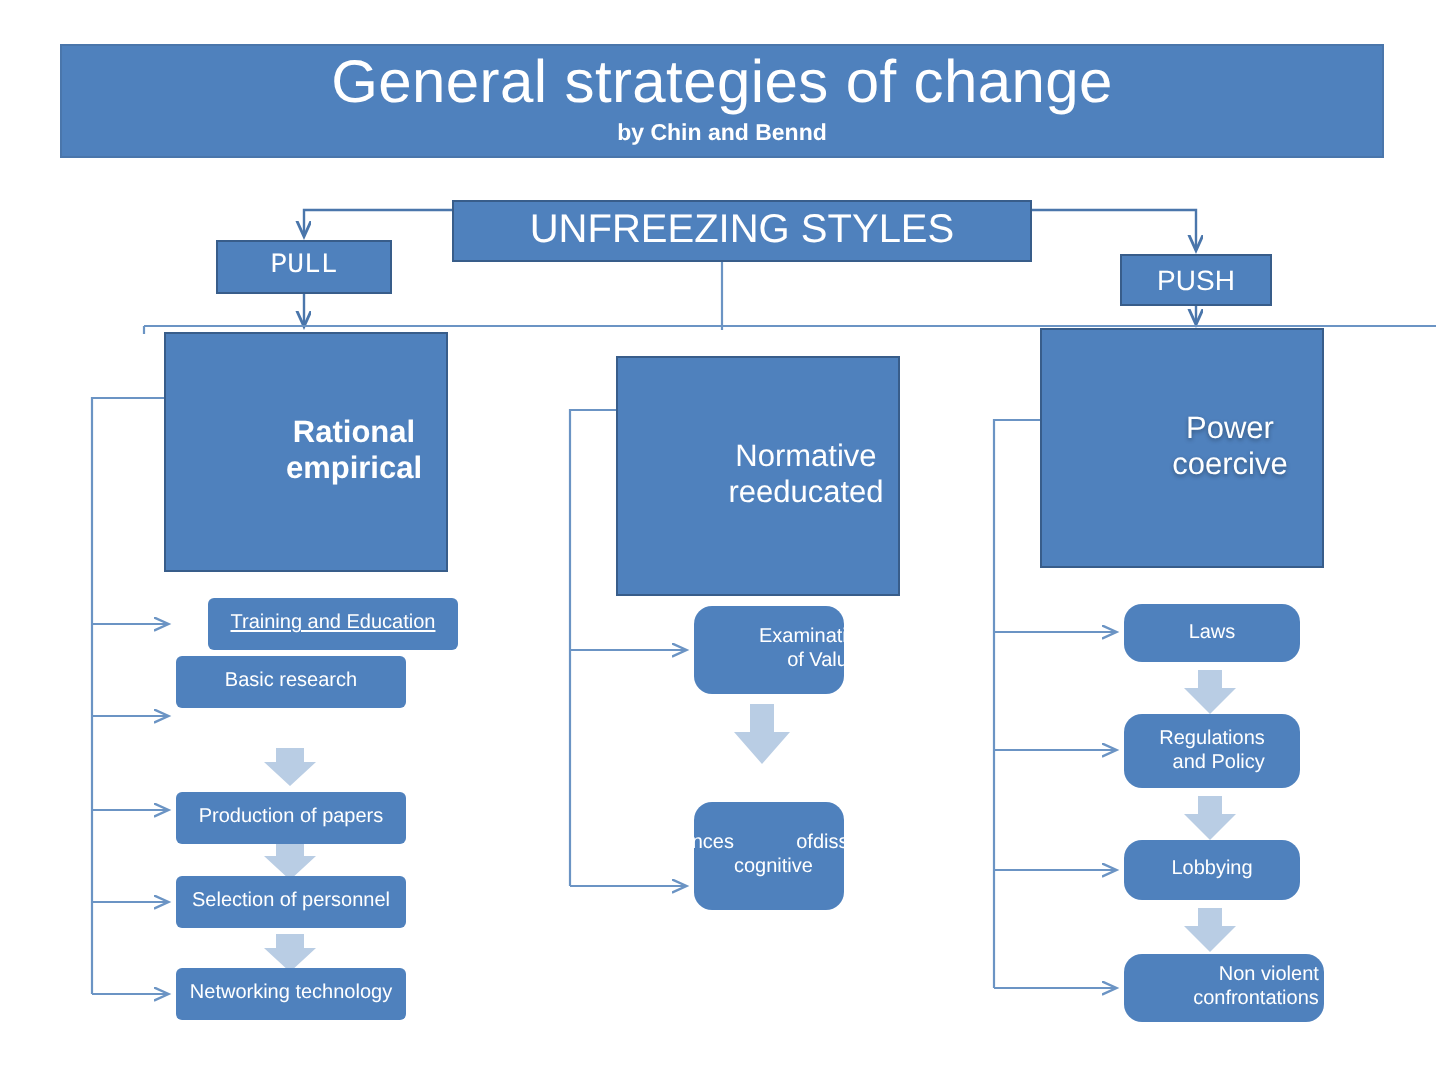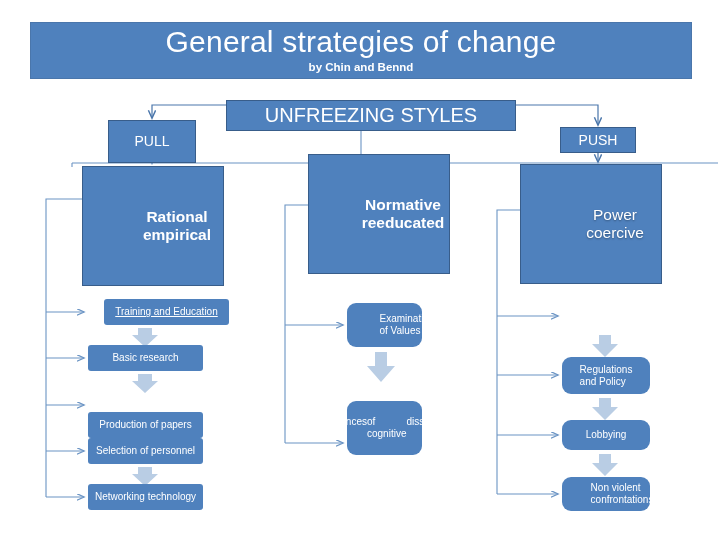--- a/index.html
+++ b/index.html
@@ -14,21 +14,21 @@
 
   .box{
     position:absolute;
     box-sizing:border-box;
     background:#4f81bd;
     border:1px solid #385d8a;
     color:#ffffff;
     display:flex;
     align-items:center;
     justify-content:center;
-    text-align:left;
+    text-align:right;
     line-height:1.18;
   }
 
   
   #title-box{
     left:30px;top:22px;width:662px;height:57px;
     flex-direction:column;
     justify-content:flex-start;
     border:1px solid #4a76ab;
   }
@@ -43,65 +43,66 @@
     font-weight:bold;
     margin-top:2px;
   }
 
   
   #unfreezing-box{
     left:226px;top:100px;width:290px;height:31px;
     font-size:20px;
   }
   #pull-box{
-    left:108px;top:120px;width:88px;height:43px;
+    left:108px;top:120px;width:88px;height:27px;
     font-size:14px;
+    font-family:Liberation Mono, monospace;
   }
   #push-box{
     left:560px;top:127px;width:76px;height:26px;
     font-size:14px;
   }
 
   
   .cat{
     width:142px;height:120px;
     font-size:15.5px;
     flex-direction:column;
     padding-left:48px;
   }
   #cat-rational{left:82px;top:166px;font-weight:bold;}
-  #cat-normative{left:308px;top:154px;font-weight:bold;}
+  #cat-normative{left:308px;top:178px;}
   #cat-power{left:520px;top:164px;text-shadow:0 1px 2px rgba(0,0,0,.35);}
 
   
   .item{
     font-size:10px;
     background:#4f81bd;
     border:none;
     color:#ffffff;
   }
   .item.sq{border-radius:3px;}
   .item.rd{border-radius:9px;}
 
   
   #it-l1{left:104px;top:299px;width:125px;height:26px;text-decoration:underline;}
-  #it-l2{left:88px;top:345px;width:115px;height:26px;}
-  #it-l3{left:88px;top:412px;width:115px;height:26px;}
+  #it-l2{left:88px;top:328px;width:115px;height:26px;}
+  #it-l3{left:88px;top:396px;width:115px;height:26px;}
   #it-l4{left:88px;top:438px;width:115px;height:26px;}
   #it-l5{left:88px;top:484px;width:115px;height:26px;}
 
   
   #it-m1{left:347px;top:303px;width:75px;height:44px;padding-left:45px;}
   #it-m2{left:347px;top:401px;width:75px;height:54px;}
 
   
   #it-r1{left:562px;top:302px;width:88px;height:29px;}
   #it-r2{left:562px;top:357px;width:88px;height:37px;}
   #it-r3{left:562px;top:420px;width:88px;height:30px;}
-  #it-r4{left:562px;top:477px;width:88px;height:34px;padding-left:32px;}
+  #it-r4{left:562px;top:477px;width:100px;height:34px;padding-left:32px;}
 
   svg#wires{position:absolute;left:0;top:0;width:728px;height:546px;pointer-events:none;}
   .wire{stroke:#6b94c4;stroke-width:1.1;fill:none;}
   .wire-d{stroke:#4a76ab;stroke-width:1.2;fill:none;}
   .fatarrow{fill:#b9cde4;}
 </style>
 </head>
 <body>
 
 <div id="stage">
@@ -215,20 +216,23 @@
     </div>
   </div>
   <div class="box item rd" id="it-m2">
     <div style="display:flex;flex-direction:row;">
       <span>Experiences</span>
       <span>of cognitive</span>
       <span>dissonance</span>
     </div>
   </div>
 
+  <div class="box item rd" id="it-r1">
+    <span>Laws</span>
+  </div>
   <div class="box item rd" id="it-r2">
     <div style="display:flex;flex-direction:column;">
       <span>Regulations</span>
       <span>and Policy</span>
     </div>
   </div>
   <div class="box item rd" id="it-r3">
     <span>Lobbying</span>
   </div>
   <div class="box item rd" id="it-r4">

